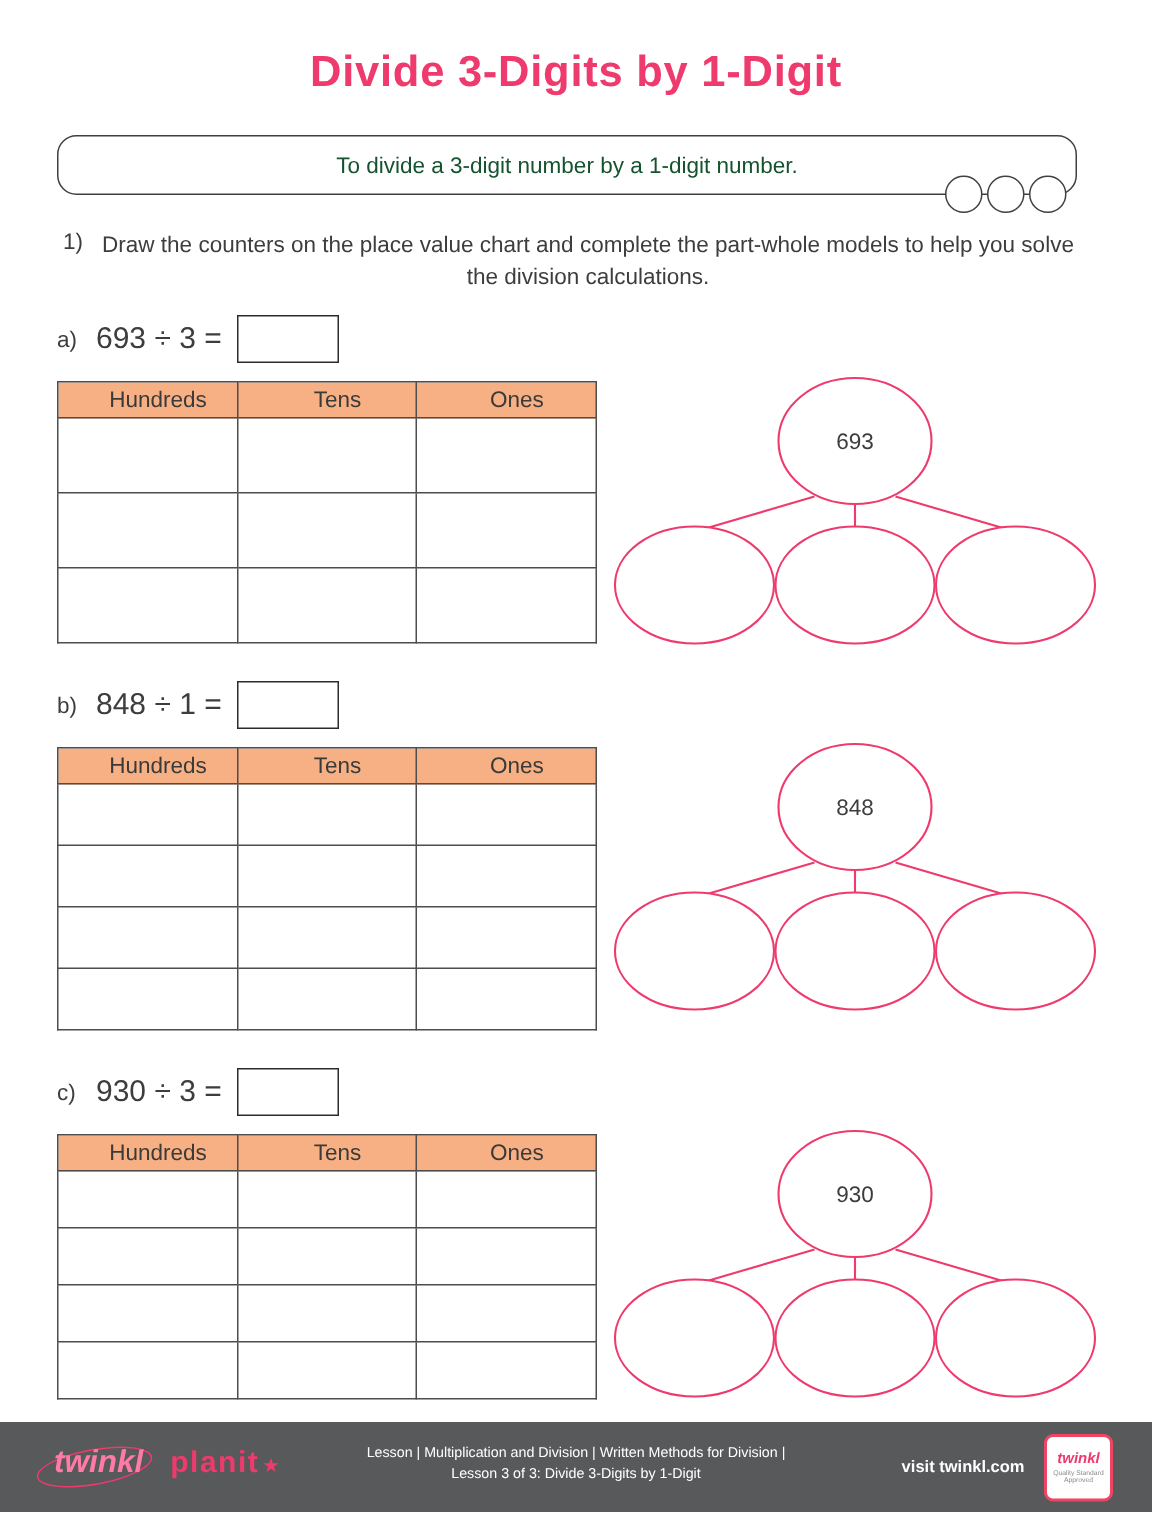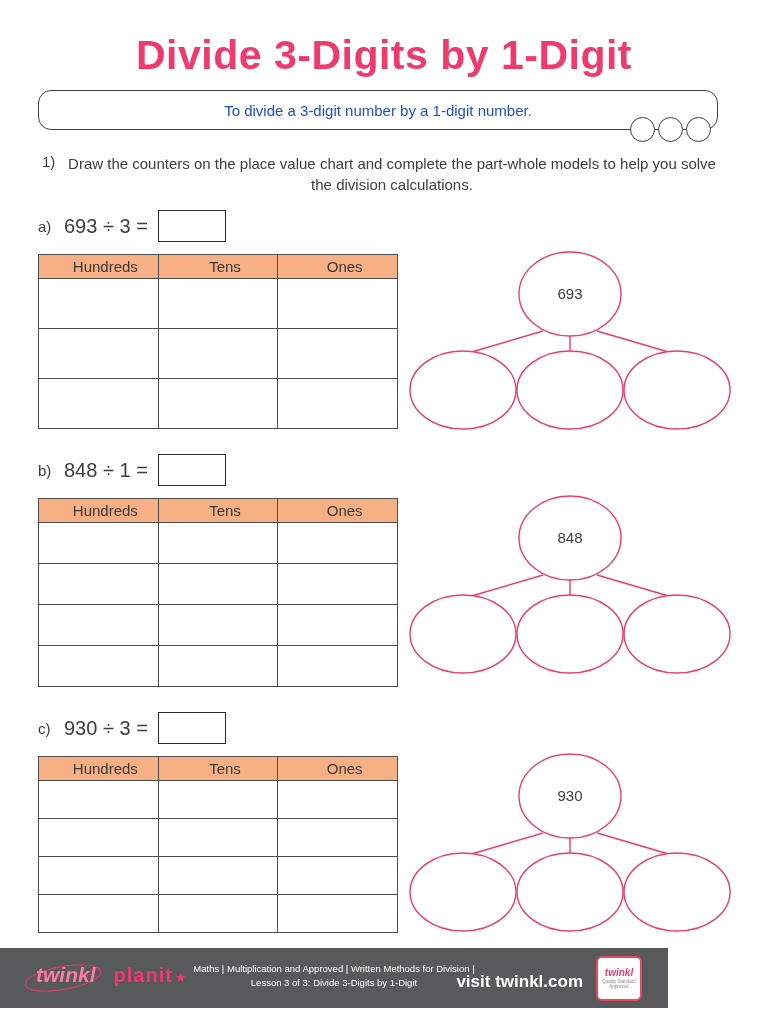--- a/index.html
+++ b/index.html
@@ -9,27 +9,27 @@
     --ink:#3d3d3d;
     --line:#4d4d4d;
   }
   *{margin:0;padding:0;box-sizing:border-box;}
   html,body{background:#fff;}
   body{font-family:"Liberation Sans","DejaVu Sans",sans-serif;color:var(--ink);}
   .page{position:relative;width:768px;height:1024px;background:#fff;overflow:hidden;margin:0 auto;}
 
   
   .title{position:absolute;top:32px;left:0;width:768px;text-align:center;
-         font-size:41px;font-weight:800;color:var(--accent);letter-spacing:.5px;}
+         font-size:29px;font-weight:800;color:var(--accent);letter-spacing:.5px;}
 
   
   .objective{position:absolute;left:38px;top:90px;width:680px;height:40px;
              border:1.6px solid #404040;border-radius:13px;background:#fff;
              display:flex;align-items:center;justify-content:center;}
-  .objective .obj-text{font-size:15px;color:#1d4ed8;}
+  .objective .obj-text{font-size:15px;color:#14532d;}
   .obj-circles{position:absolute;right:6px;bottom:-13px;display:flex;gap:3px;}
   .oc{width:25px;height:25px;border:1.6px solid #404040;border-radius:50%;background:#fff;display:inline-block;}
 
   
   .question{position:absolute;left:42px;top:153px;width:686px;display:flex;}
   .qnum{width:26px;font-size:15px;flex:0 0 26px;}
   .qtext{font-size:15px;line-height:21px;width:648px;text-align:center;}
 
   
   .problem{position:absolute;left:38px;width:700px;}
@@ -45,31 +45,31 @@
   .rows3 td{height:50px;}
   .rows4b td{height:41px;}
   .rows4c td{height:38px;}
 
   .pwm{position:absolute;left:362px;top:44px;width:335px;height:185px;}
   .pwm ellipse{fill:#fff;stroke:var(--accent);stroke-width:1.4;}
   .pwm line{stroke:var(--accent);stroke-width:1.4;}
   .pwm text{fill:#3d3d3d;font-size:15px;font-family:"Liberation Sans","DejaVu Sans",sans-serif;}
 
   
-  .footer{position:absolute;left:0;top:948px;width:668px;height:60px;background:var(--footer-bg);}
+  .footer{position:absolute;left:0;top:948px;width:768px;height:60px;background:var(--footer-bg);}
   .f-left{position:absolute;left:30px;top:15px;display:flex;align-items:center;gap:12px;}
   .logo-twinkl-wrap{position:relative;display:inline-block;padding:0 6px;}
   .orbit{position:absolute;left:-6px;top:3px;width:78px;height:24px;border:1.5px solid var(--accent);
          border-radius:50%;transform:rotate(-10deg);display:inline-block;}
   .logo-twinkl{font-size:21px;font-weight:bold;font-style:italic;color:#ff7ba5;position:relative;}
   .logo-planit{font-size:20px;font-weight:bold;letter-spacing:1px;color:var(--accent);}
   .logo-star{color:var(--accent);font-size:13px;margin-left:2px;}
   .f-center{position:absolute;left:50%;top:14px;transform:translateX(-50%);width:320px;
             text-align:center;color:#fff;font-size:9.5px;line-height:14px;}
-  .f-visit{position:absolute;right:85px;top:24px;color:#fff;font-size:17px;font-weight:bold;}
+  .f-visit{position:absolute;right:85px;top:24px;color:#fff;font-size:11px;font-weight:bold;}
   .badge{position:absolute;right:26px;top:8px;width:46px;height:45px;background:#fff;
          border:2px solid #ef4565;border-radius:6px;display:flex;flex-direction:column;
          align-items:center;justify-content:center;gap:1px;}
   .badge-t{color:var(--accent);font-size:10px;font-weight:bold;font-style:italic;line-height:10px;}
   .badge-s{color:#8a8a8a;font-size:4.5px;text-align:center;line-height:5px;width:40px;}
 </style>
 </head>
 <body>
 
 <div class="page">
@@ -236,21 +236,21 @@
     <div class="f-left">
       <span class="logo-twinkl-wrap">
         <span class="orbit"></span>
         <span class="logo-twinkl">twinkl</span>
       </span>
       <span>
         <span class="logo-planit">planit</span><span class="logo-star">★</span>
       </span>
     </div>
     <div class="f-center">
-      <div>Maths | Multiplication and Approved | Written Methods for Division |</div>
+      <div>Lesson | Multiplication and Division | Written Methods for Division |</div>
       <div>Lesson 3 of 3: Divide 3-Digits by 1-Digit</div>
     </div>
     <div class="f-visit">visit twinkl.com</div>
     <div class="badge">
       <span class="badge-t">twinkl</span>
       <span class="badge-s">Quality Standard Approved</span>
     </div>
   </div>
 
 </div>

